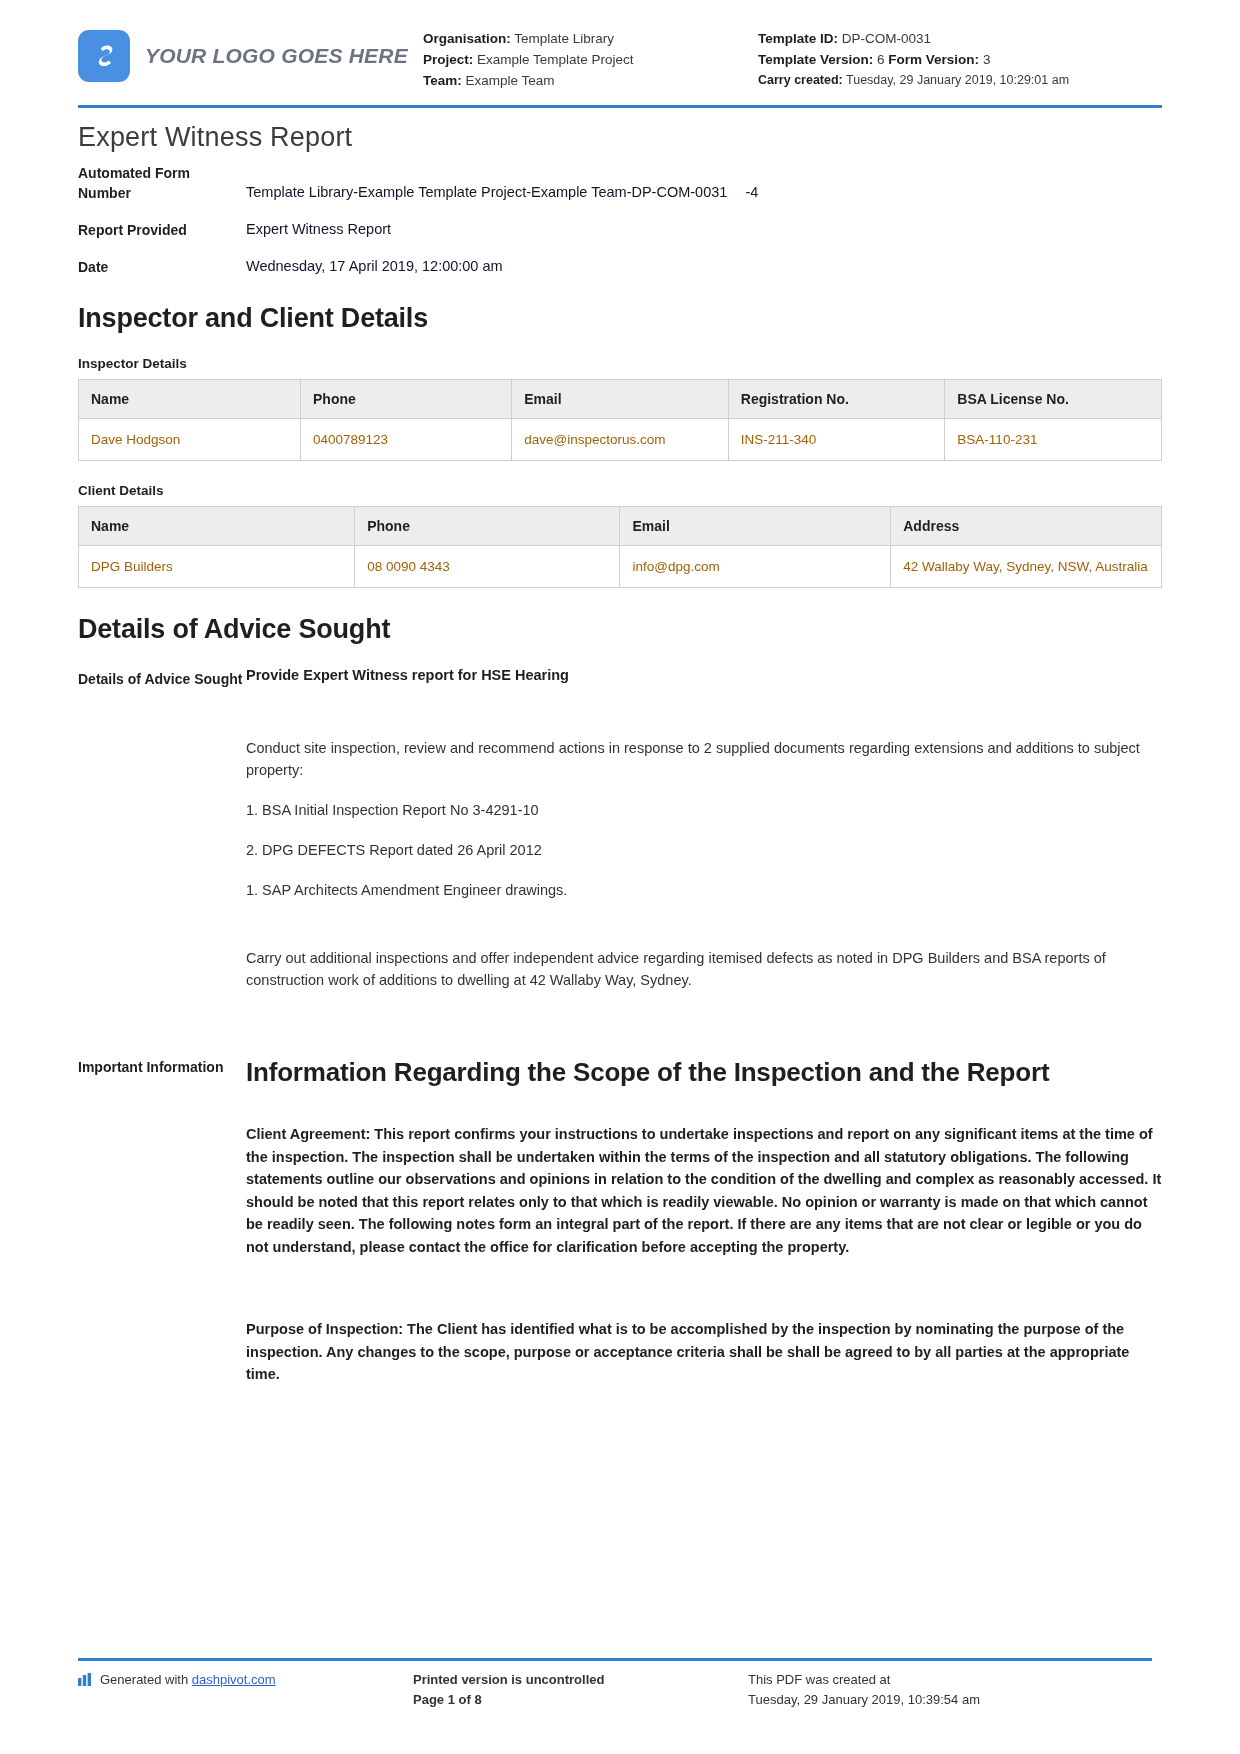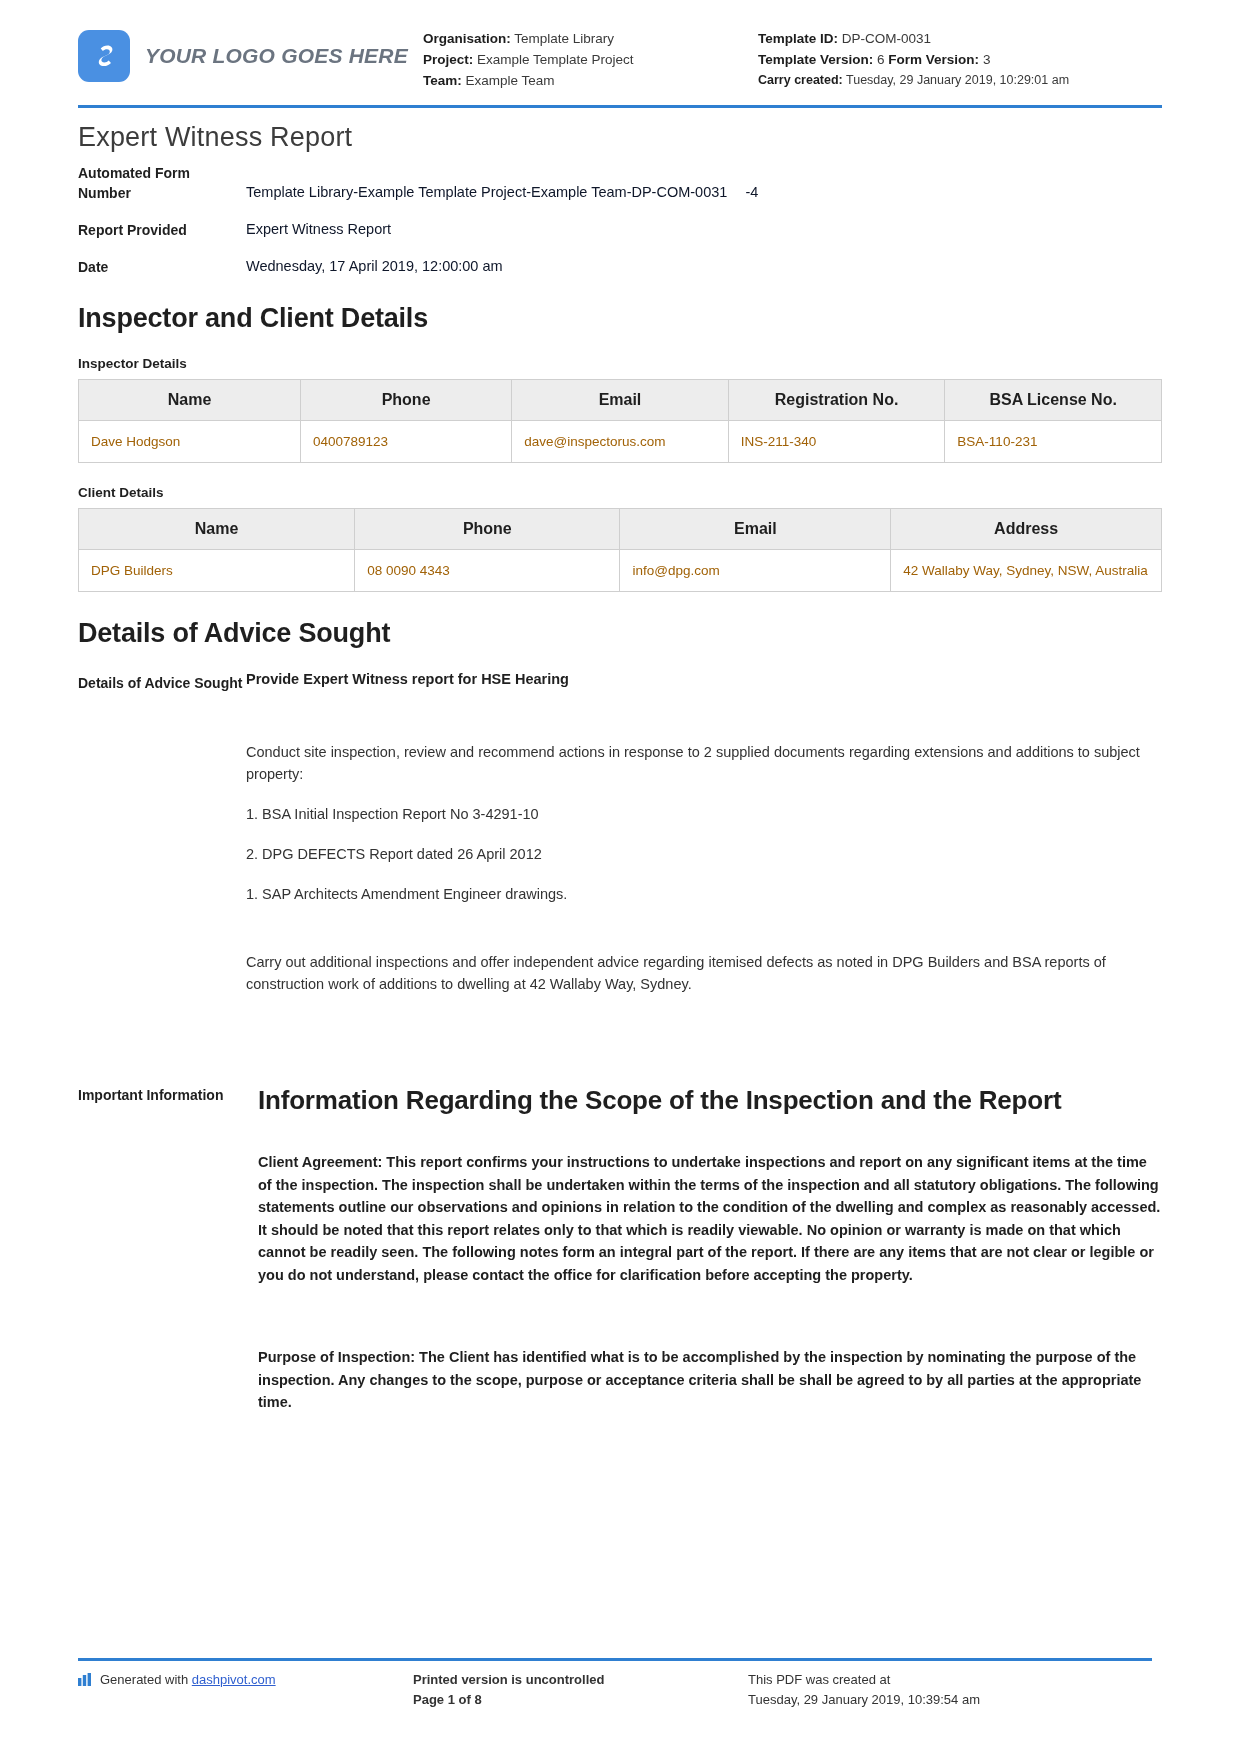--- a/index.html
+++ b/index.html
@@ -125,22 +125,22 @@
   
   table.data-table {
     width: 100%;
     border-collapse: collapse;
     margin-bottom: 22px;
     table-layout: fixed;
   }
   table.data-table th {
     background: #ededed;
     border: 1px solid #cfcfcf;
-    text-align: center;
-    font-size: 16px;
+    text-align: left;
+    font-size: 14px;
     font-weight: bold;
     color: #1f1f1f;
     padding: 11px 12px;
   }
   table.data-table td {
     border: 1px solid #cfcfcf;
     font-size: 13.5px;
     color: #a16207;
     padding: 11px 12px;
     vertical-align: top;
@@ -356,21 +356,21 @@
       <div class="block-body">
         <p class="advice-title">Provide Expert Witness report for HSE Hearing</p>
         <p class="advice-p">Conduct site inspection, review and recommend actions in response to 2 supplied documents regarding extensions and additions to subject property:</p>
         <p class="advice-p">1. BSA Initial Inspection Report No 3-4291-10</p>
         <p class="advice-p">2. DPG DEFECTS Report dated 26 April 2012</p>
         <p class="advice-p">1. SAP Architects Amendment Engineer drawings.</p>
         <p class="advice-p spaced-top">Carry out additional inspections and offer independent advice regarding itemised defects as noted in DPG Builders and BSA reports of construction work of additions to dwelling at 42 Wallaby Way, Sydney.</p>
       </div>
     </div>
 
-    <div class="block-row" style="margin-top:70px;gap:12px;">
+    <div class="block-row" style="margin-top:46px;">
       <div class="block-label">Important Information</div>
       <div class="block-body">
         <h3 class="scope-heading">Information Regarding the Scope of the Inspection and the Report</h3>
         <p class="bold-para">Client Agreement: This report confirms your instructions to undertake inspections and report on any significant items at the time of the inspection. The inspection shall be undertaken within the terms of the inspection and all statutory obligations. The following statements outline our observations and opinions in relation to the condition of the dwelling and complex as reasonably accessed. It should be noted that this report relates only to that which is readily viewable. No opinion or warranty is made on that which cannot be readily seen. The following notes form an integral part of the report. If there are any items that are not clear or legible or you do not understand, please contact the office for clarification before accepting the property.</p>
         <p class="bold-para gap">Purpose of Inspection: The Client has identified what is to be accomplished by the inspection by nominating the purpose of the inspection. Any changes to the scope, purpose or acceptance criteria shall be shall be agreed to by all parties at the appropriate time.</p>
       </div>
     </div>
   </div>
 
   <div class="doc-footer">

